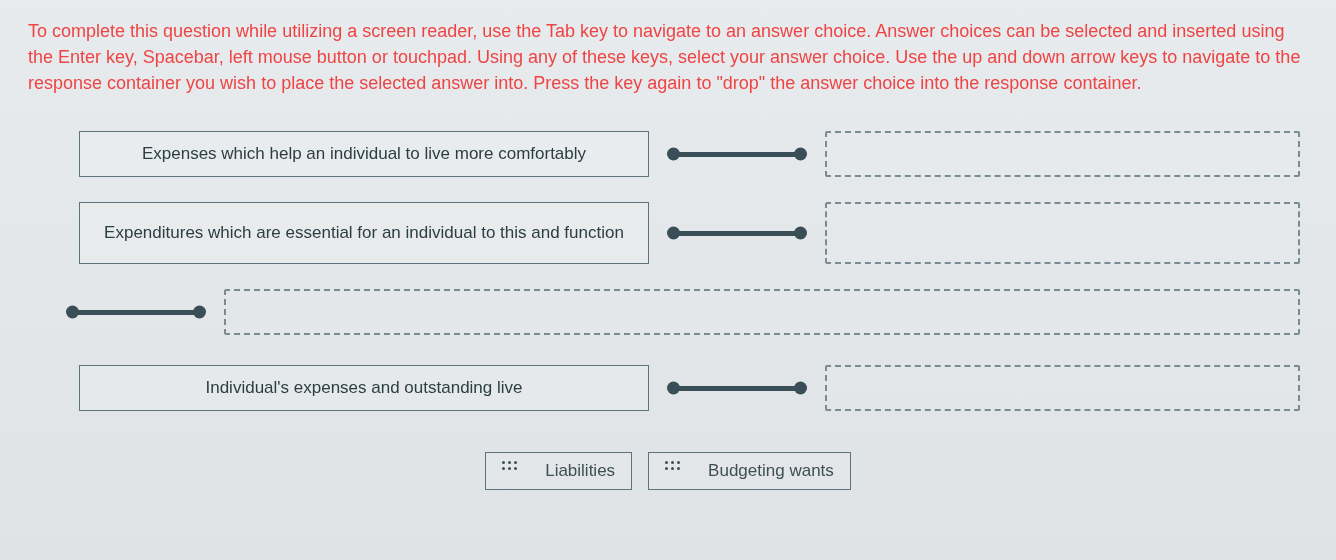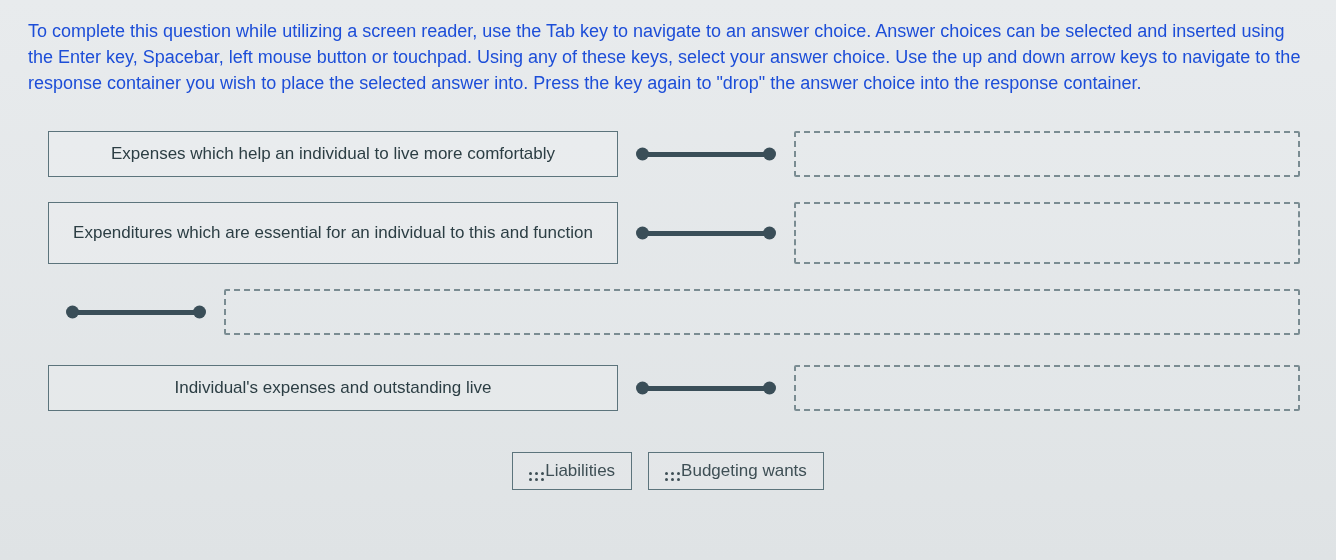--- a/index.html
+++ b/index.html
@@ -8,21 +8,21 @@
     background: linear-gradient(180deg, #e8ebed 0%, #dfe3e5 100%);
     width: 1336px;
     height: 560px;
     overflow: hidden;
     color: #2c3e44;
     padding: 18px 28px 0 28px;
   }
   .instructions {
     font-size: 18px;
     line-height: 1.45;
-    color: #1d4ed8;
+    color: #ef4444;
     font-weight: 400;
     margin-bottom: 28px;
   }
   .match-area {
     padding-left: 20px;
   }
   .row {
     display: flex;
     align-items: center;
     margin-bottom: 16px;
@@ -33,20 +33,21 @@
     width: 570px;
     border: 1px solid #5c747c;
     background: rgba(255,255,255,0.15);
     padding: 10px 14px;
     display: flex;
     align-items: center;
     justify-content: center;
     font-size: 17px;
     color: #2c3e44;
     min-height: 46px;
+    margin-left: 31px;
   }
   .tall .prompt { min-height: 62px; }
   .connector {
     position: relative;
     width: 160px;
     height: 6px;
     display: flex;
     align-items: center;
     justify-content: center;
     margin: 0 8px;
@@ -81,22 +82,22 @@
     gap: 16px;
     margin-top: 34px;
   }
   .choice {
     border: 1px solid #5c747c;
     background: rgba(255,255,255,0.1);
     padding: 8px 16px;
     font-size: 17px;
     color: #3e4f55;
     display: flex;
-    align-items: flex-end;
-    gap: 1px;
+    align-items: flex-start;
+    gap: 28px;
     cursor: grab;
   }
   .grip {
     display: inline-flex;
     flex-direction: column;
     gap: 3px;
   }
   .grip-row {
     display: flex; gap: 3px;
   }

